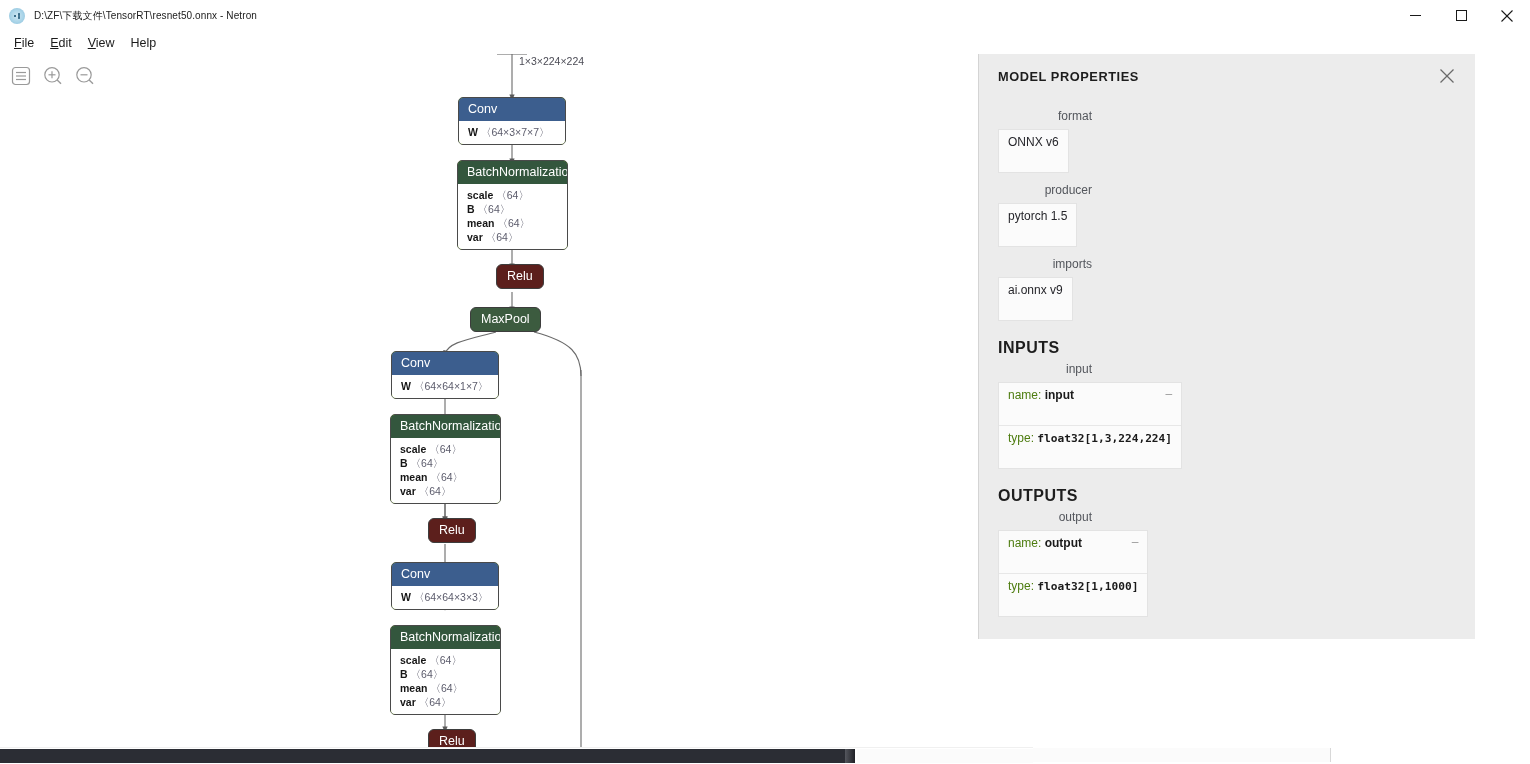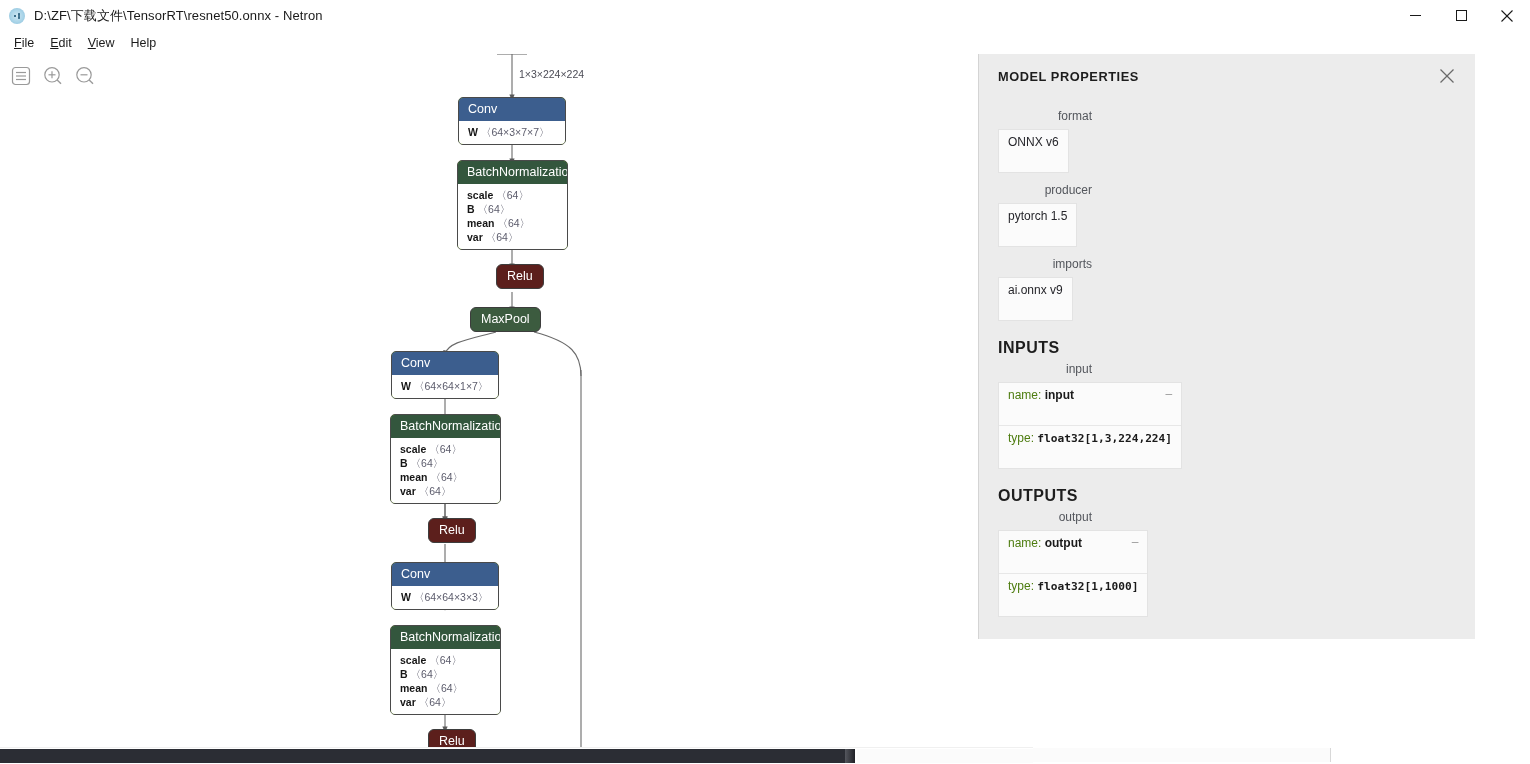--- a/index.html
+++ b/index.html
@@ -25,21 +25,21 @@
   }
   #app-icon::after {
     content: ""; position: absolute; left: 4px; top: 5px;
     width: 8px; height: 6px;
     background:
       radial-gradient(circle at 2px 3px, #3b6f8c 0 1.3px, transparent 1.5px),
       radial-gradient(circle at 6px 1.5px, #3b6f8c 0 1.1px, transparent 1.3px),
       radial-gradient(circle at 6px 4.5px, #3b6f8c 0 1.1px, transparent 1.3px);
   }
   #title-text {
-    font-size: 13px; color: #1a1a1a; letter-spacing: .1px; white-space: nowrap;
+    font-size: 10px; color: #1a1a1a; letter-spacing: .1px; white-space: nowrap;
   }
   .winbtn {
     width: 46px; height: 31px; display: flex; align-items: center; justify-content: center;
     flex: none;
   }
   .winbtn svg { display: block; }
   #winbtns { position: absolute; right: 0; top: 0; display: flex; }
 
   
   #menubar {
@@ -237,21 +237,21 @@
           <line x1="445" y1="446" x2="445" y2="466" marker-end="url(#arrow)"></line>
           <line x1="445" y1="490" x2="445" y2="512" marker-end="url(#arrow)"></line>
           <line x1="445" y1="536" x2="445" y2="554" marker-end="url(#arrow)"></line>
           <line x1="445" y1="600" x2="445" y2="620" marker-end="url(#arrow)"></line>
           <line x1="445" y1="648" x2="445" y2="676" marker-end="url(#arrow)"></line>
           <line x1="445" y1="700" x2="445" y2="724" marker-end="url(#arrow)"></line>
           <line x1="445" y1="748" x2="445" y2="700"></line>
         </g>
       </svg>
 
-      <div class="edge-label" style="left:519px; top:14px;">1×3×224×224</div>
+      <div class="edge-label" style="left:519px; top:1px;">1×3×224×224</div>
 
       <div class="node" style="left:458px; top:43px;">
         <div class="node-box" style="width:108px;">
           <div class="node-header hdr-conv">Conv</div>
           <div class="node-body">
             <div class="attr-row">
               <span class="attr-name">W</span><span class="attr-dim">〈64×3×7×7〉</span>
             </div>
           </div>
         </div>

